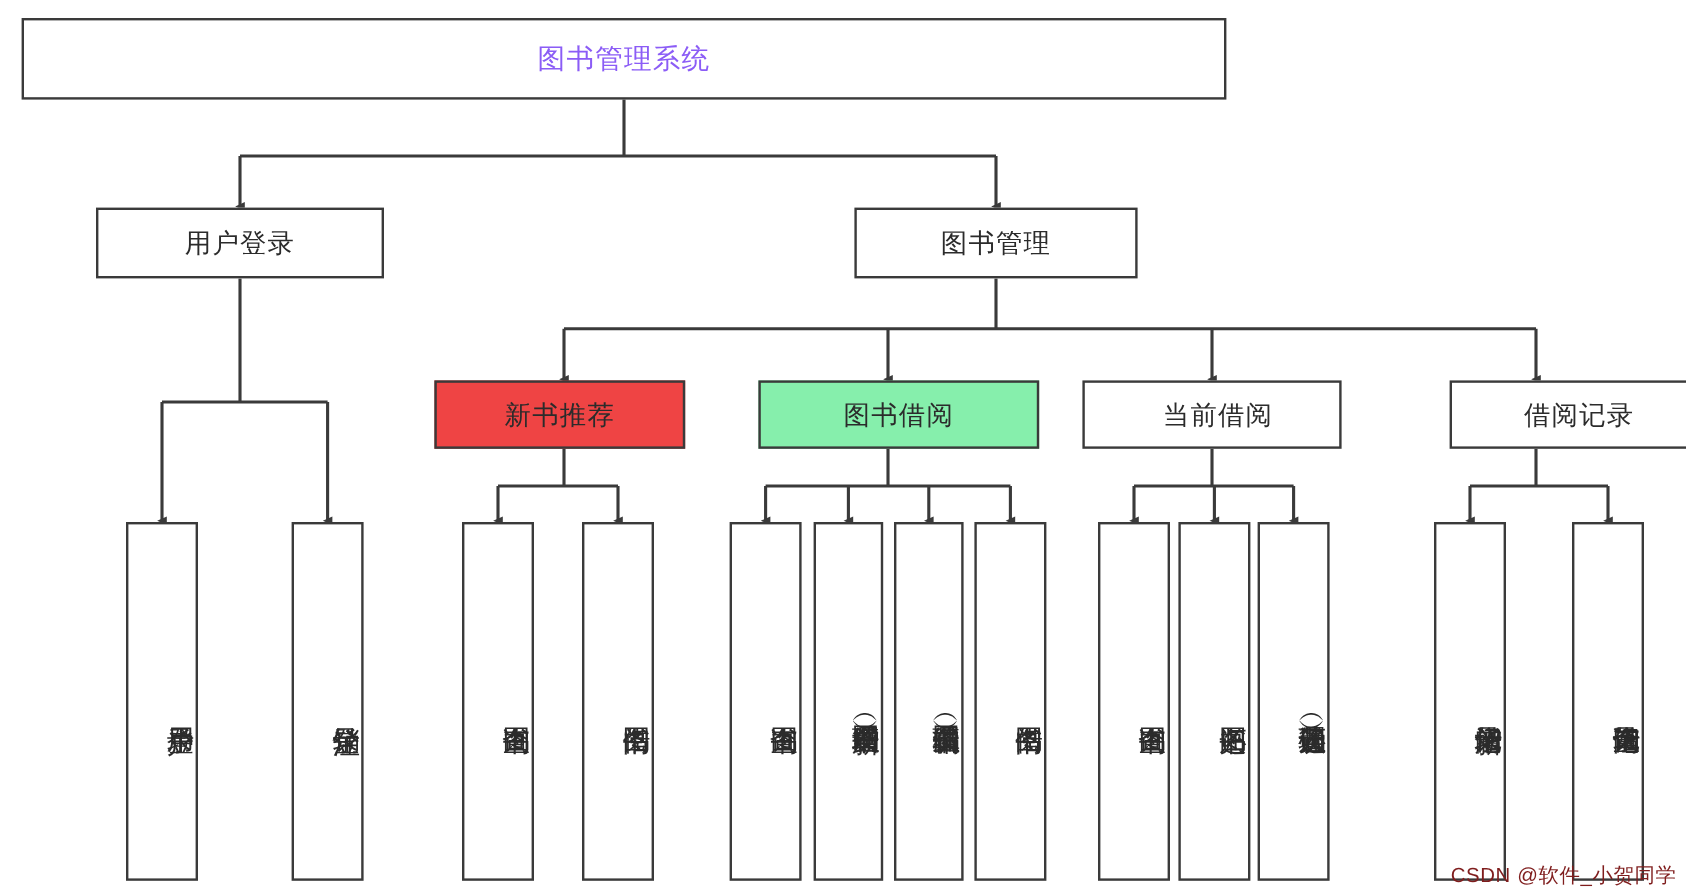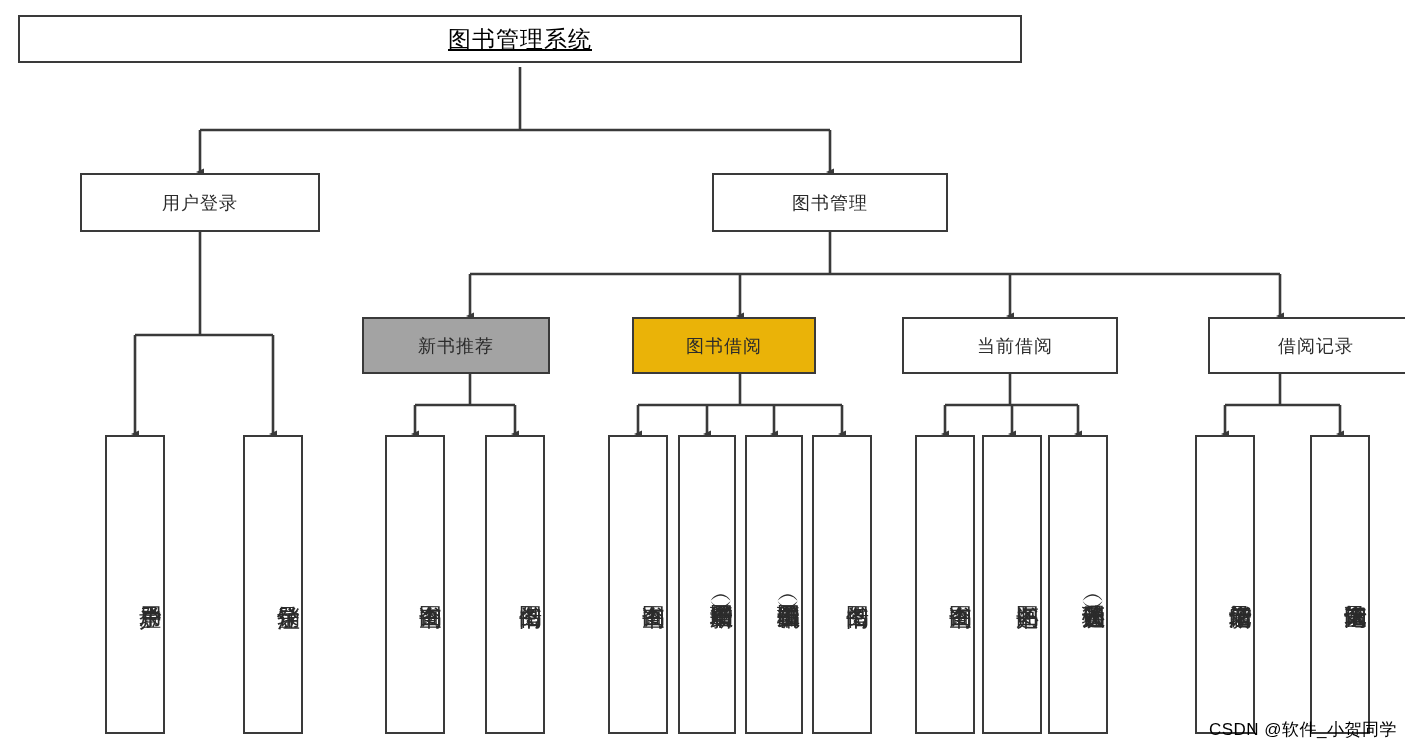--- a/index.html
+++ b/index.html
@@ -28,21 +28,21 @@
     position: absolute;
     box-sizing: border-box;
     background: #ffffff;
     border: 2px solid #3a3a3a;
     display: flex;
     align-items: center;
     justify-content: center;
     color: #2b2b2b;
   }
   .node.horizontal {
-    font-size: 18px;
+    font-size: 22px;
     letter-spacing: 1px;
   }
   .node.vertical {
     writing-mode: vertical-rl;
     text-orientation: upright;
     font-size: 23px;
     line-height: 1.08;
     align-items: flex-start;
     justify-content: center;
     padding-top: 6px;
@@ -56,21 +56,21 @@
     white-space: pre;
   }
   .node.root {
     font-size: 23px;
   }
   #watermark {
     position: absolute;
     right: 8px;
     bottom: 6px;
     font-size: 17px;
-    color: #000000;
+    color: #7f1d1d;
     letter-spacing: 0.5px;
     white-space: nowrap;
   }
 </style>
 </head>
 <body>
 
 <div id="canvas">
   <svg id="wires" viewBox="0 0 1405 747" xmlns="http://www.w3.org/2000/svg">
     <defs>
@@ -109,33 +109,33 @@
         <path d="M1012 405 L1012 434" marker-end="url(#arrowhead)"></path>
         <path d="M1078 405 L1078 434" marker-end="url(#arrowhead)"></path>
         <path d="M1280 374 L1280 405"></path>
         <path d="M1225 405 L1340 405"></path>
         <path d="M1225 405 L1225 434" marker-end="url(#arrowhead)"></path>
         <path d="M1340 405 L1340 434" marker-end="url(#arrowhead)"></path>
       </g>
   </svg>
 
   <div id="nodes-layer">
-      <div class="node horizontal root" id="node-root" style="left: 18px; top: 15px; width: 1004px; height: 48px; border-color: rgb(58, 58, 58); background: rgb(255, 255, 255); color: #000000; text-decoration: underline;">
+      <div class="node horizontal root" id="node-root" style="left: 18px; top: 15px; width: 1004px; height: 68px; border-color: rgb(58, 58, 58); background: rgb(255, 255, 255); color: #8b5cf6;">
         <span class="node-label">图书管理系统</span>
       </div>
       <div class="node horizontal" id="node-login" style="left: 80px; top: 173px; width: 240px; height: 59px; border-color: rgb(58, 58, 58); background: rgb(255, 255, 255); color: rgb(43, 43, 43);">
         <span class="node-label">用户登录</span>
       </div>
       <div class="node horizontal" id="node-bookmgmt" style="left: 712px; top: 173px; width: 236px; height: 59px; border-color: rgb(58, 58, 58); background: rgb(255, 255, 255); color: rgb(43, 43, 43); font-family: Liberation Mono, monospace;">
         <span class="node-label">图书管理</span>
       </div>
-      <div class="node horizontal" id="node-newbook" style="left: 362px; top: 317px; width: 188px; height: 57px; border-color: rgb(58, 58, 58); background: #a3a3a3; color: rgb(43, 43, 43); text-align: center;">
+      <div class="node horizontal" id="node-newbook" style="left: 362px; top: 317px; width: 209px; height: 57px; border-color: rgb(58, 58, 58); background: #ef4444; color: rgb(43, 43, 43); text-align: center;">
         <span class="node-label">新书推荐</span>
       </div>
-      <div class="node horizontal" id="node-borrow" style="left: 632px; top: 317px; width: 184px; height: 57px; border-color: rgb(58, 58, 58); background: #eab308; color: rgb(43, 43, 43); justify-content: center;">
+      <div class="node horizontal" id="node-borrow" style="left: 632px; top: 317px; width: 234px; height: 57px; border-color: rgb(58, 58, 58); background: #86efac; color: rgb(43, 43, 43); justify-content: center;">
         <span class="node-label">图书借阅</span>
       </div>
       <div class="node horizontal" id="node-current" style="left: 902px; top: 317px; width: 216px; height: 57px; border-color: rgb(58, 58, 58); background: rgb(255, 255, 255); color: rgb(43, 43, 43); padding-left: 10px;">
         <span class="node-label">当前借阅</span>
       </div>
       <div class="node horizontal" id="node-records" style="left: 1172px; top: 317px; width: 216px; height: 57px; border-color: rgb(58, 58, 58); background: rgb(255, 255, 255); color: rgb(43, 43, 43); margin-left: 36px;">
         <span class="node-label">借阅记录</span>
       </div>
       <div class="node vertical" id="node-leaf1" style="left: 105px; top: 435px; width: 60px; height: 299px; border-color: rgb(58, 58, 58); background: rgb(255, 255, 255); color: rgb(43, 43, 43);">
         <span class="node-label">用户登录</span>

